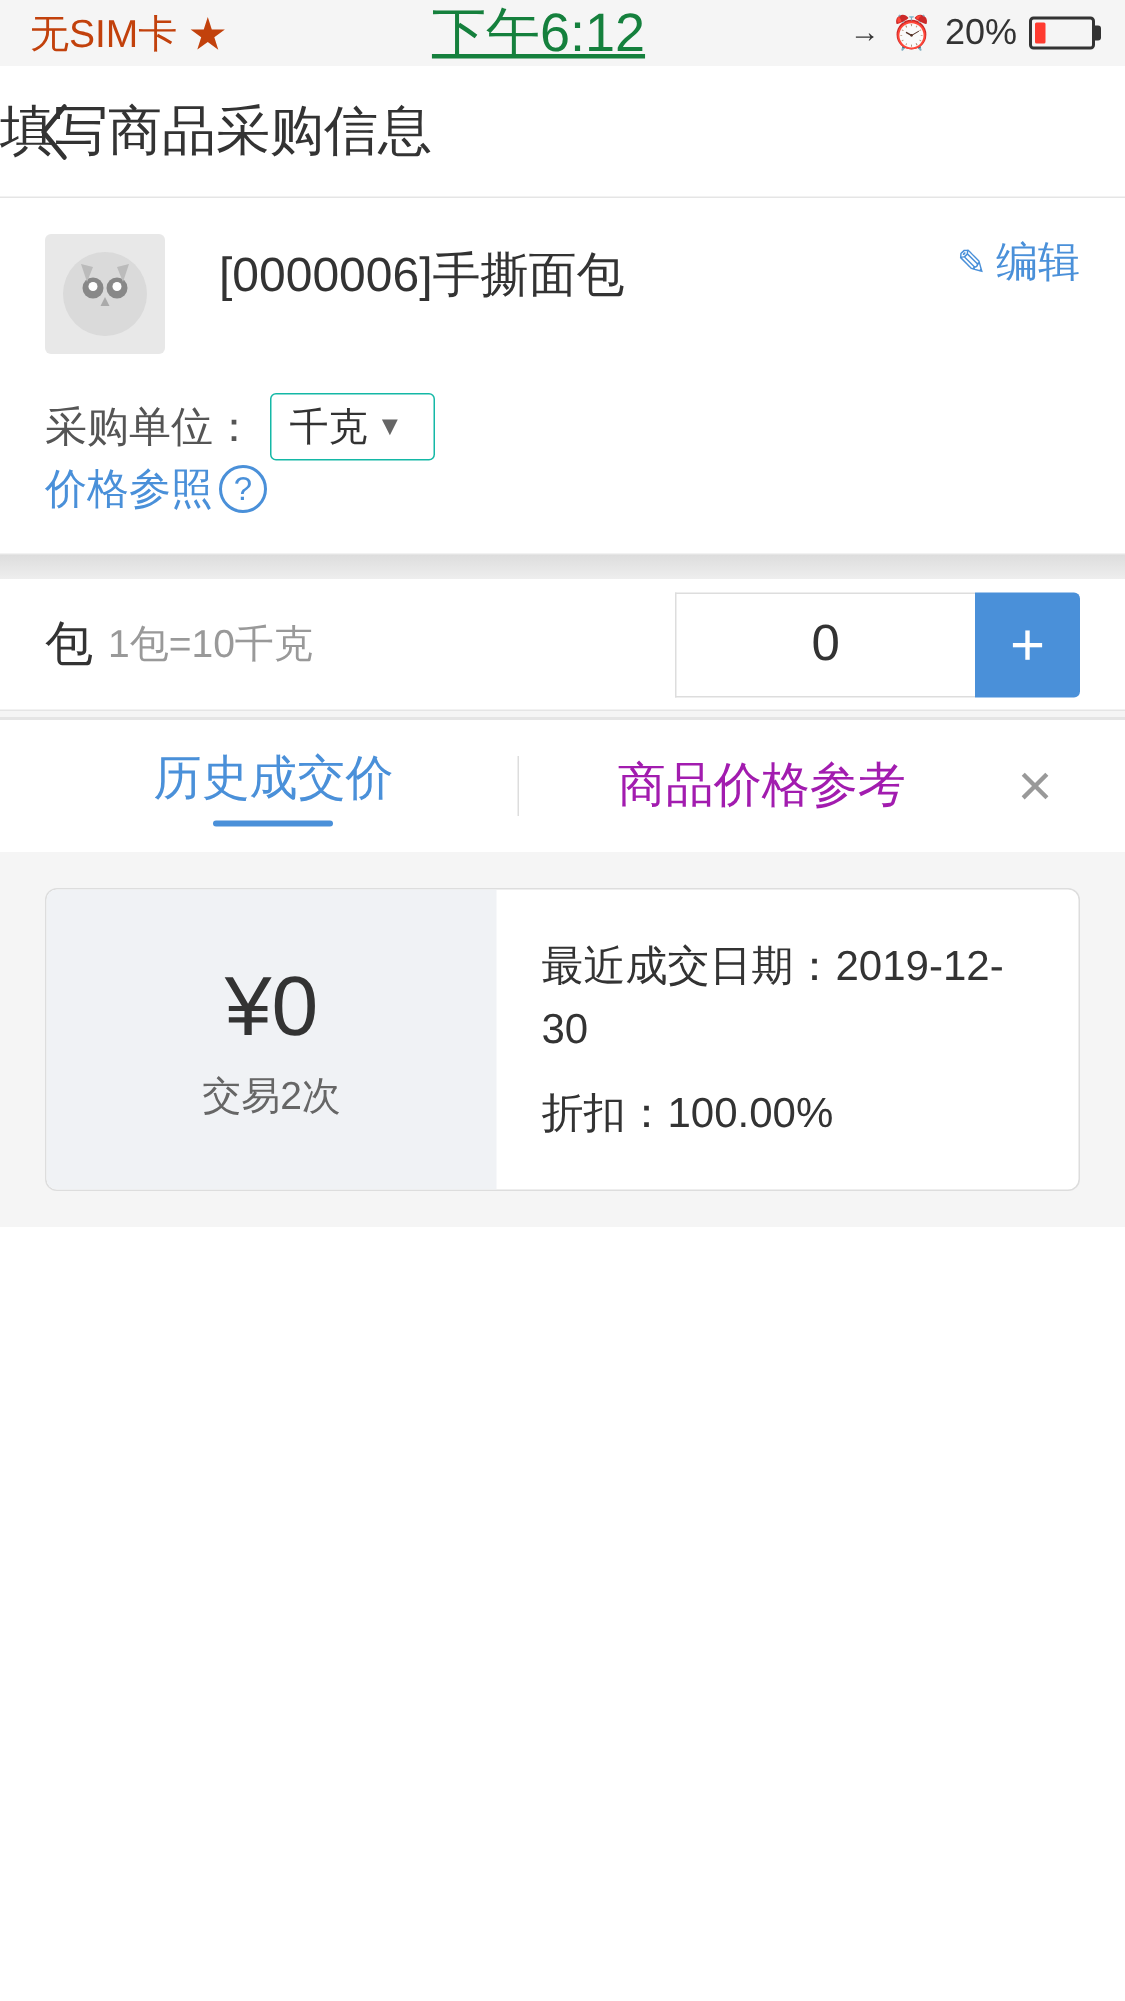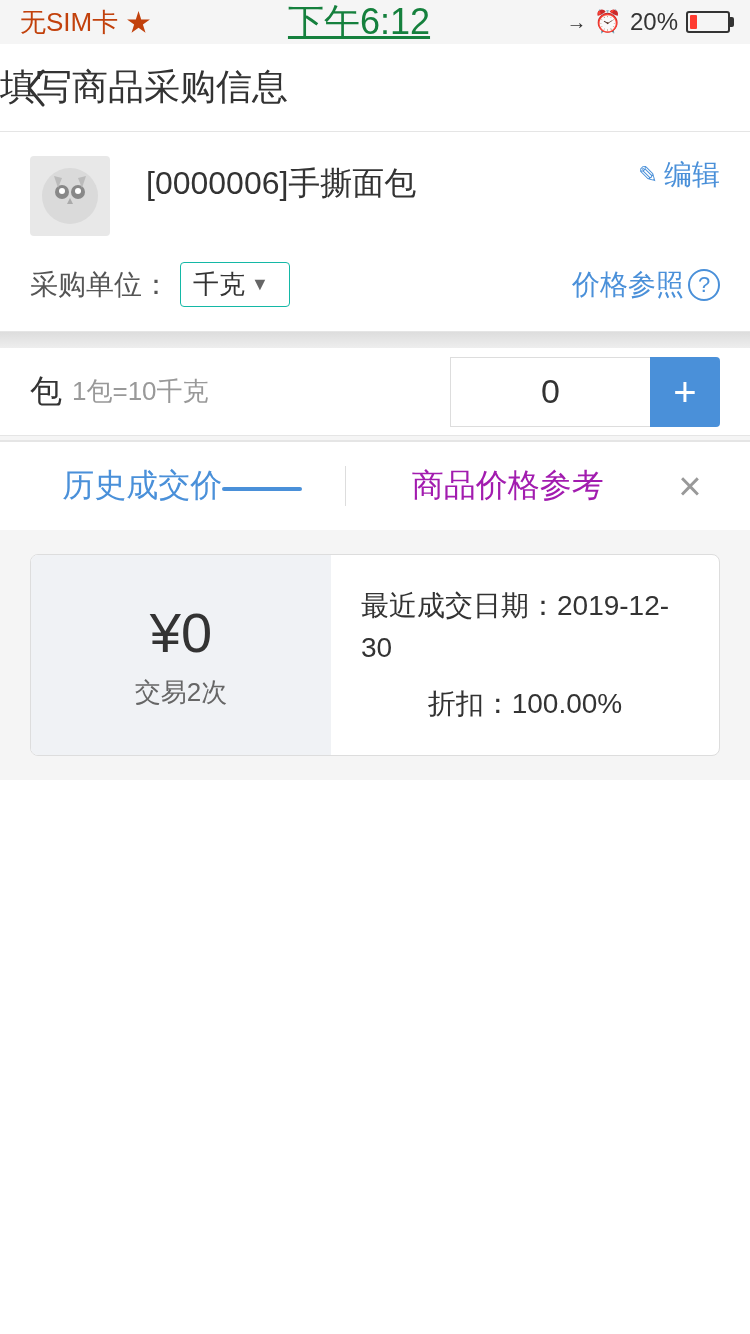--- a/index.html
+++ b/index.html
@@ -148,20 +148,21 @@
       font-size: 28px;
       cursor: pointer;
     }
     .edit-icon {
       font-size: 24px;
     }
     .product-footer {
       display: flex;
       justify-content: space-between;
       margin-top: 26px;
+      flex-direction: column;
     }
     .unit-row {
       display: flex;
       align-items: center;
       gap: 10px;
       font-size: 28px;
       color: #555;
     }
     .unit-select {
       border: 1px solid #14b8a6;
@@ -274,21 +275,21 @@
     .tab-bar {
       display: flex;
       align-items: center;
       height: 88px;
       position: relative;
       padding: 0 30px;
     }
     .tab-item {
       flex: 1;
       display: flex;
-      flex-direction: row;
+      flex-direction: column;
       align-items: center;
       justify-content: center;
       height: 100%;
       cursor: pointer;
       font-size: 32px;
     }
     .tab-item.active {
       color: #4a90d9;
     }
     .tab-item.inactive {
@@ -348,21 +349,20 @@
       color: #666;
       margin-top: 10px;
     }
     .history-right {
       flex: 1;
       padding: 30px 30px;
       display: flex;
       flex-direction: column;
       justify-content: center;
       gap: 14px;
-      align-items: center;
     }
     .history-detail-item {
       font-size: 28px;
       color: #333;
       line-height: 1.5;
     }
 
     
     .empty-area {
       background: #fff;

